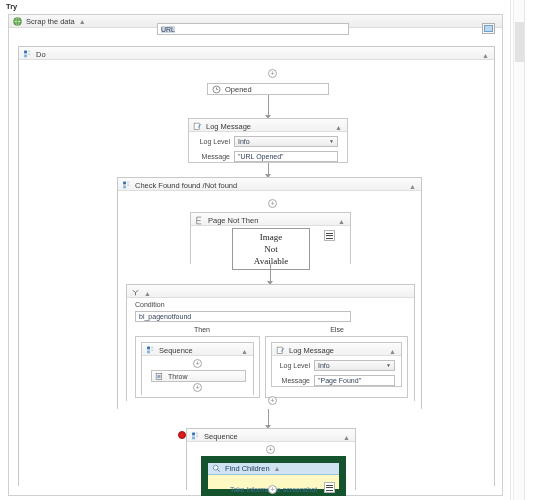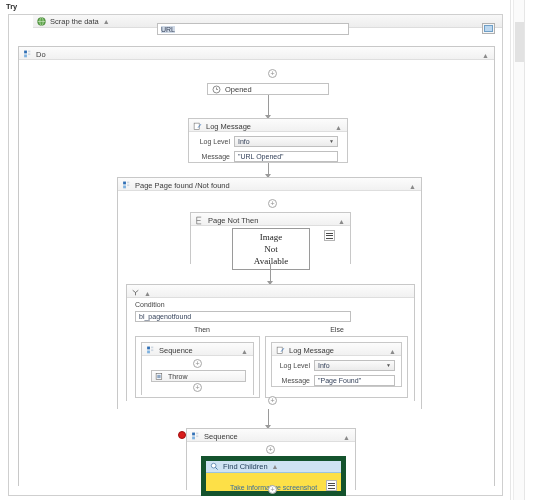--- a/index.html
+++ b/index.html
@@ -172,32 +172,31 @@
   }
   .branch-pane {
     position: absolute;
     border: 1px solid #c8c8c8;
     background: #ffffff;
   }
   .scrap-outer {
     position: absolute;
     border: 1px solid #cfcfcf;
     background: #ffffff;
-    padding-left: 24px;
   }
   .scrap-hdr {
     height: 13px;
     background: linear-gradient(#f8f8f8, #ededed);
     border-bottom: 1px solid #dddddd;
     display: flex; align-items: center; gap: 4px; padding: 0 4px;
     font-size: 7.5px;
   }
   .findchildren {
-    border: 5px solid #14532d;
-    background: #fde047;
+    border: 7px solid #14532d;
+    background: #fef9c3;
   }
   .fc-hdr {
     height: 12px;
     background: #cfe3f3;
     border-bottom: 1px solid #9cc3e0;
     display: flex; align-items: center; gap: 4px; padding: 0 4px;
     font-size: 7.5px; color: #24415c;
   }
   .fc-body {
     height: 28px;
@@ -327,21 +326,21 @@
         <div class="act" style="left:98px; top:117px; width:305px; height:232px;">
           <div class="act-hdr">
             <span class="ico">
               <svg viewBox="0 0 16 16" width="9" height="9">
                 <rect x="2" y="1" width="5" height="5" fill="#2f6fb5"></rect>
                 <rect x="2" y="8" width="5" height="5" fill="#7fb2e0"></rect>
                 <rect x="9" y="1" width="4" height="3" fill="#cfd8e2"></rect>
                 <rect x="9" y="6" width="4" height="3" fill="#cfd8e2"></rect>
               </svg>
             </span>
-            <span class="ttl">Page Page found /Not found</span>
+            <span class="ttl">Check Found found /Not found</span>
             <span class="chev">▲</span>
           </div>
           <div class="act-body" style="height:218px;">
 
             <div class="plus" style="left:150px; top:8px;"></div>
 
             <div class="act" style="left:72px; top:21px; width:161px; height:52px;">
               <div class="act-hdr">
                 <span class="ico">
                   <svg viewBox="0 0 16 16" width="9" height="9">

